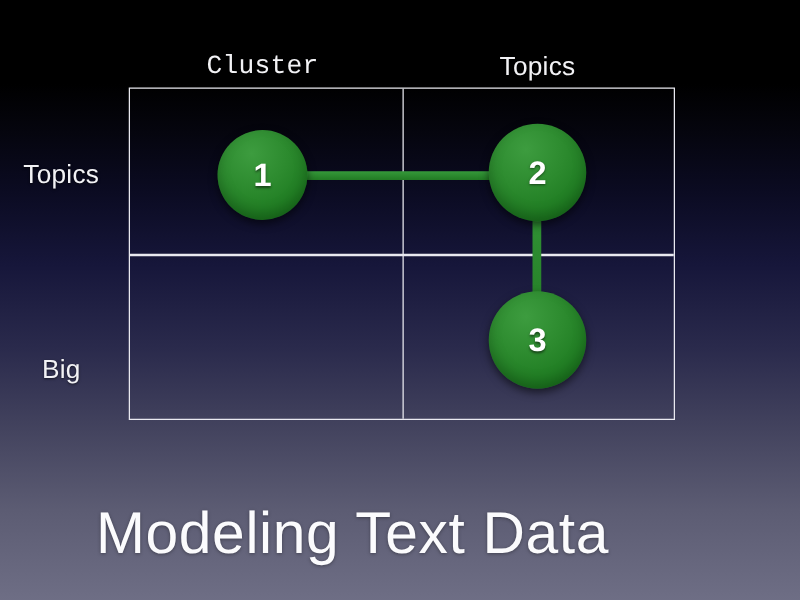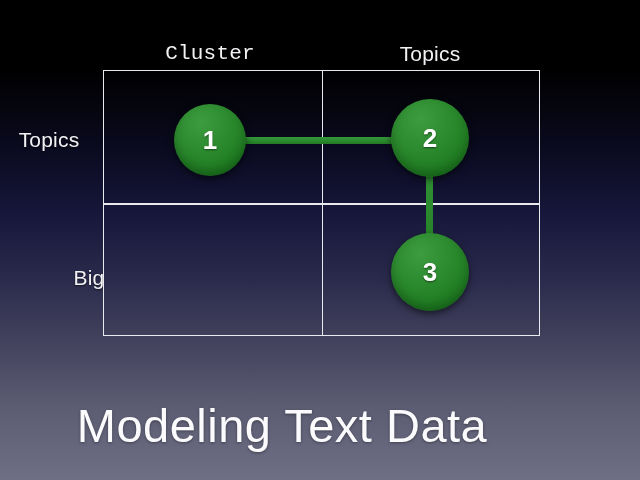--- a/index.html
+++ b/index.html
@@ -73,21 +73,21 @@
     left: 0px;
     width: 98px;
     text-align: center;
     color: #f2f2f5;
     font-size: 21px;
     font-weight: 400;
     letter-spacing: 0.2px;
     text-shadow: 0 1px 2px rgba(0,0,0,0.6);
   }
   #row-label-0 { top: 128px; }
-  #row-label-1 { top: 266px; margin-left: 40px; }
+  #row-label-1 { top: 284px; }
 
   
   .connector {
     position: absolute;
     background: linear-gradient(to bottom, #35993a, #227a24);
     border-radius: 2px;
   }
   #connector-1-2 {
     left: 206px;
     top: 137px;

